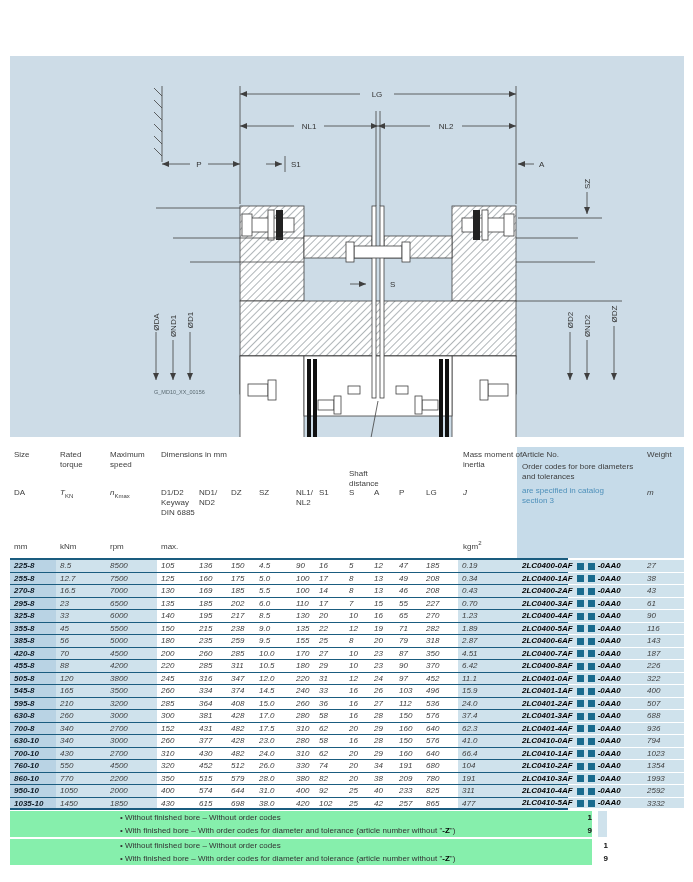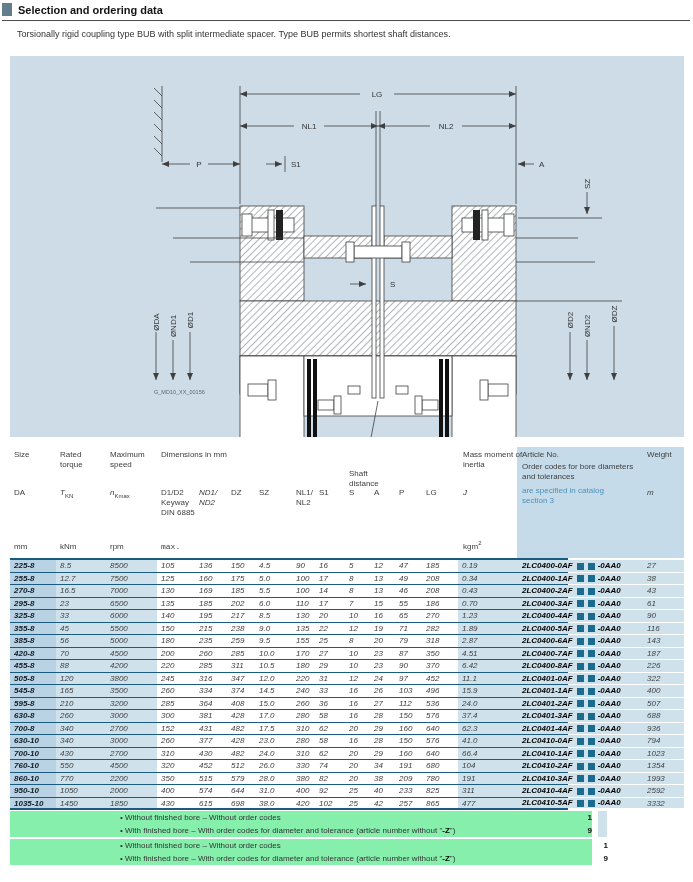--- a/index.html
+++ b/index.html
@@ -31,27 +31,27 @@
   .h-torque{left:50px;top:3px;width:42px;}
   .h-speed{left:100px;top:3px;width:48px;}
   .h-dims{left:151px;top:3px;width:140px;}
   .h-shaft{left:339px;top:22px;width:44px;}
   .h-mass{left:453px;top:3px;width:60px;}
   .h-article{left:512px;top:3px;width:120px;}
   .h-article-sub{left:512px;top:15px;width:118px;}
   .h-article-link{left:512px;top:39px;width:104px;color:#4e90ba;cursor:pointer;}
   .h-weight{left:637px;top:3px;}
   .s-da{left:4px;top:41px;} .s-t{left:50px;top:41px;} .s-n{left:100px;top:41px;}
-  .s-d1d2{left:151px;top:41px;width:34px;} .s-nd{left:189px;top:41px;width:26px;font-style:italic;}
+  .s-d1d2{left:151px;top:41px;width:34px;} .s-nd{left:189px;top:41px;width:26px;}
   .s-dz{left:221px;top:41px;} .s-sz{left:249px;top:41px;} .s-nl{left:286px;top:41px;width:22px;}
   .s-s1{left:309px;top:41px;} .s-s{left:339px;top:41px;} .s-a{left:364px;top:41px;}
   .s-p{left:389px;top:41px;} .s-lg{left:416px;top:41px;} .s-j{left:453px;top:41px;}
   .s-m{left:637px;top:41px;}
   .u-mm{left:4px;top:95px;} .u-knm{left:50px;top:95px;} .u-rpm{left:100px;top:95px;}
-  .u-max{left:151px;top:95px;font-family:Liberation Mono, monospace;} .u-kgm{left:453px;top:93px;} .u-kg{left:637px;top:111px;}
+  .u-max{left:151px;top:95px;} .u-kgm{left:453px;top:93px;} .u-kg{left:637px;top:111px;}
 
   .tbody{position:relative;font-style:italic;}
   .trow{display:grid;
         grid-template-columns:46px 50px 51px 38px 32px 28px 37px 23px 30px 25px 25px 27px 36px 59px 126px 41px;
         height:12.5px;box-sizing:border-box;border-bottom:1px solid #1a5c7f;}
   .trow:last-child{border-bottom:2px solid #1a5c7f;}
   .cell{padding:1px 0 0 4px;font-size:8px;line-height:10.5px;color:#3d3d3d;
         white-space:nowrap;overflow:hidden;}
   .cell.size{background:#b9d3e4;font-weight:bold;color:#101c26;}
   .cell.blue{background:#cfe2ec;}
@@ -70,25 +70,20 @@
   .ftext b{color:#000;}
   .fdigit{position:absolute;top:2px;font-size:8px;font-weight:bold;color:#101010;width:12px;text-align:right;}
   .fd0{left:570px;} .fd1{left:586px;}
   .fstrip{position:absolute;left:588px;top:0;width:9px;height:26px;background:#cfe2ec;}
 </style>
 </head>
 <body>
 
 <div id="page">
 
-  <div class="sec-head">
-    <div class="sq-mark"></div>
-    <div class="sec-title">Selection and ordering data</div>
-  </div>
-  <div class="subtitle">Torsionally rigid coupling type BUB with split intermediate spacer. Type BUB permits shortest shaft distances.</div>
 
   <div class="draw-box">
     <svg viewBox="0 0 674 381" width="674" height="381">
       <defs>
         <pattern id="h" patternUnits="userSpaceOnUse" width="5" height="5" patternTransform="rotate(45)">
           <rect width="5" height="5" fill="#ffffff"></rect>
           <line x1="0" y1="0" x2="0" y2="5" stroke="#5f6b72" stroke-width="1"></line>
         </pattern>
         <marker id="arr" orient="auto" markerUnits="userSpaceOnUse" markerWidth="8" markerHeight="8" refX="7" refY="3">
           <path d="M0,0 L7,3 L0,6 Z" fill="#3f3f3f"></path>
@@ -330,21 +325,21 @@
           <div class="cell blue">6500</div>
           <div class="cell">135</div>
           <div class="cell">185</div>
           <div class="cell">202</div>
           <div class="cell">6.0</div>
           <div class="cell">110</div>
           <div class="cell">17</div>
           <div class="cell">7</div>
           <div class="cell">15</div>
           <div class="cell">55</div>
-          <div class="cell">186</div>
+          <div class="cell">227</div>
           <div class="cell blue">0.70</div>
           <div class="cell blue art">
             <span class="artxt">2LC0400-3AF</span>
             <span class="sq"></span>
             <span class="sq"></span>
             <span class="artxt sfx">-0AA0</span>
           </div>
           <div class="cell blue">61</div>
         </div>
         <div class="trow">

